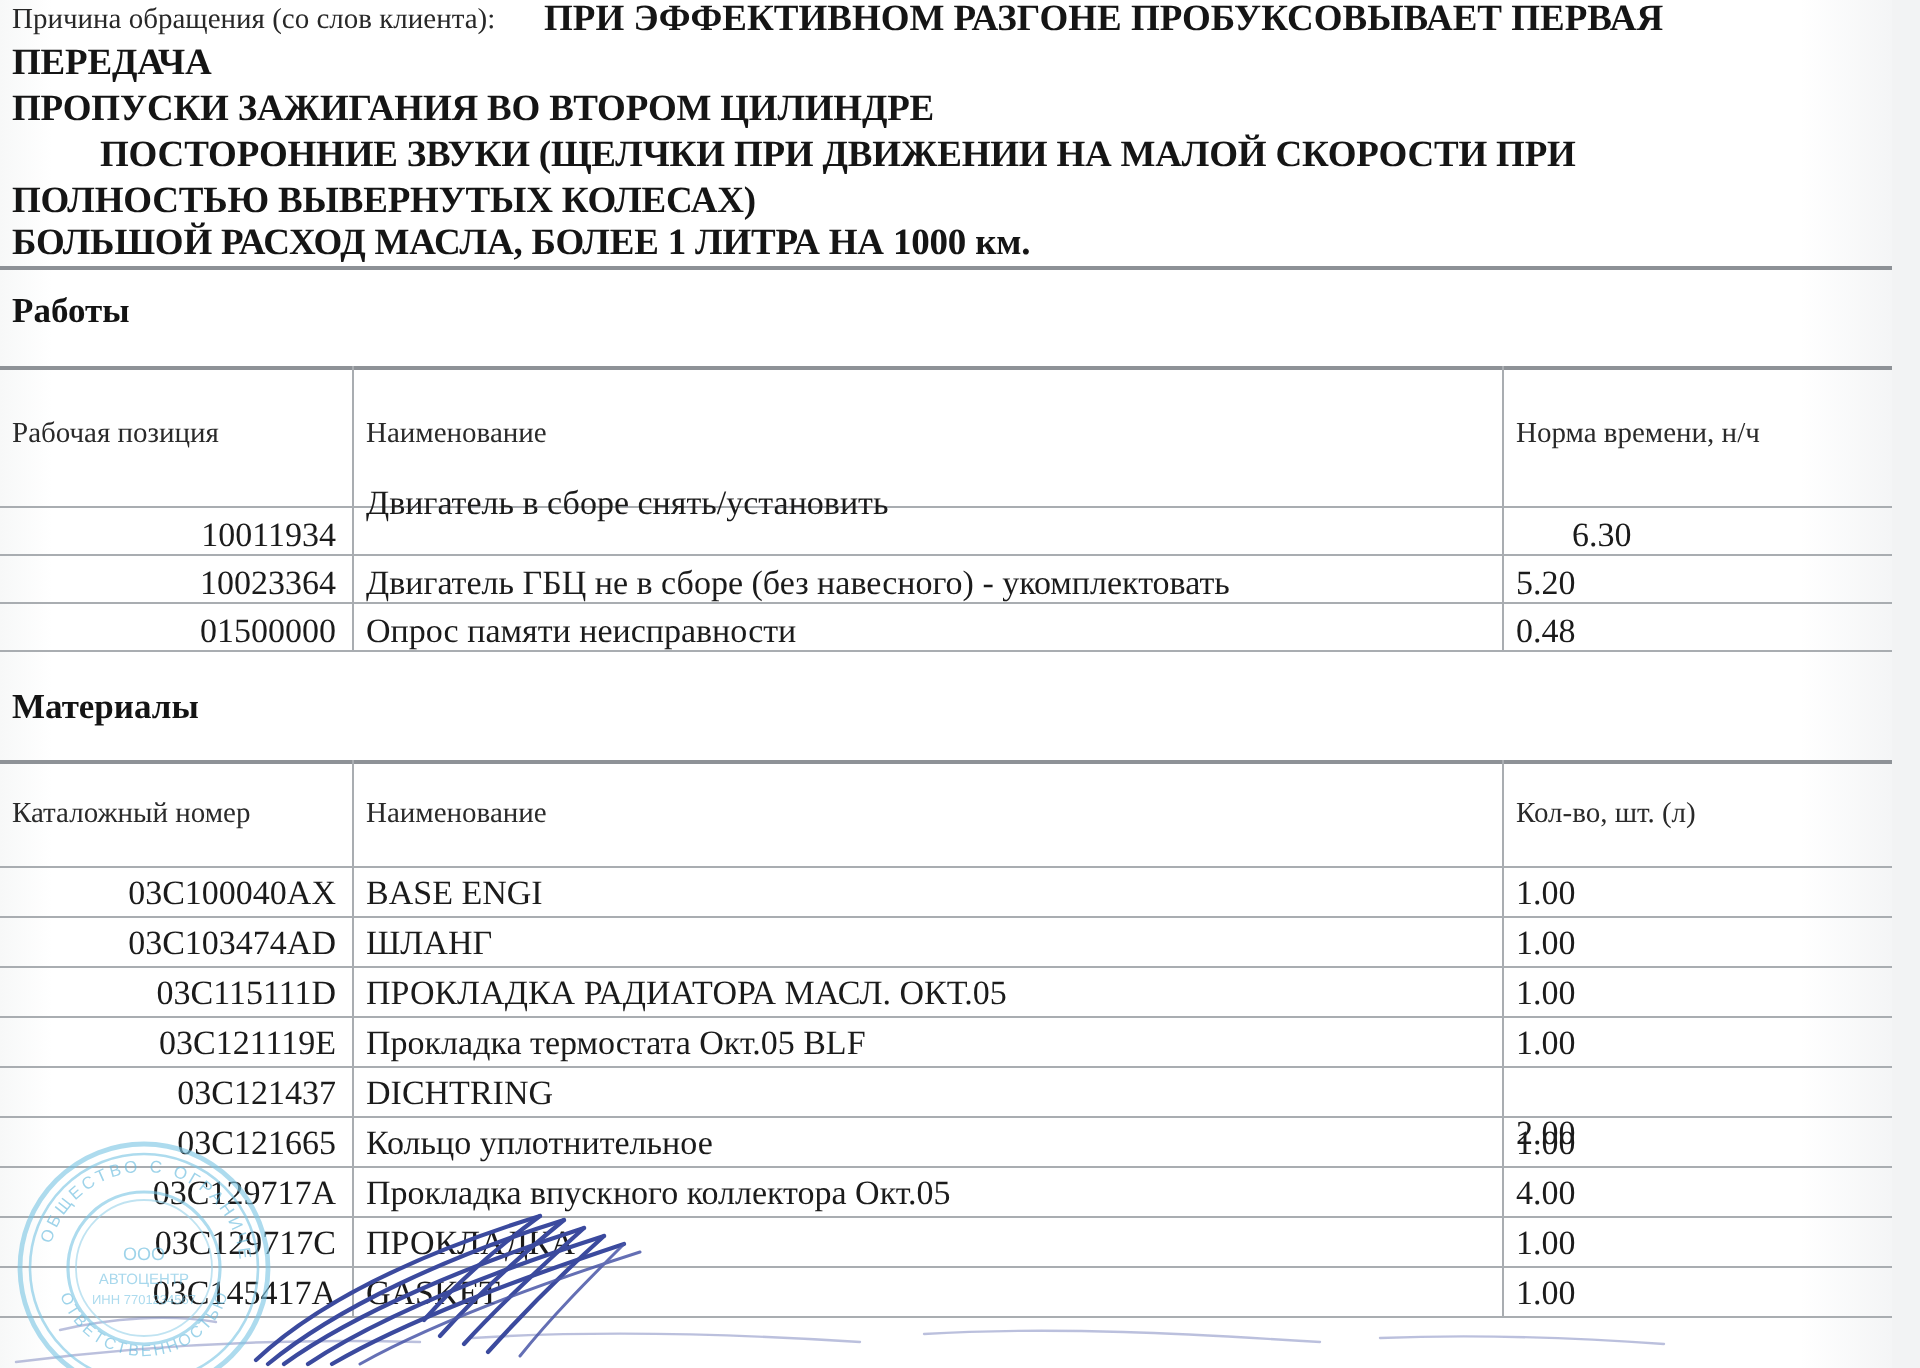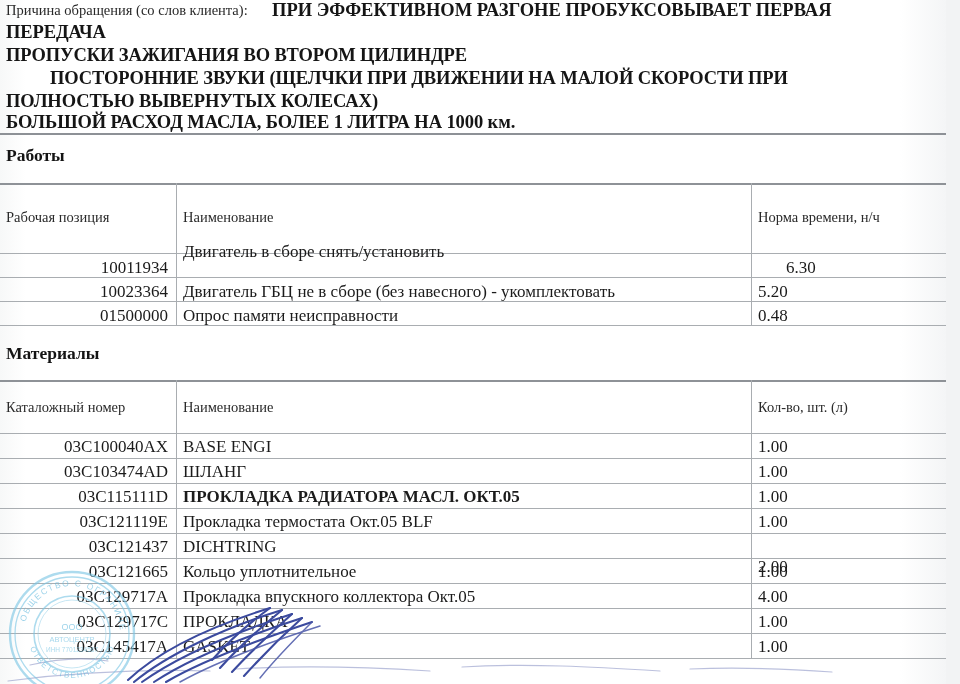--- a/index.html
+++ b/index.html
@@ -249,21 +249,21 @@
 
     <div class="cell num-cell" style="left:0px; width:168px; top:437px;">03C100040AX</div>
     <div class="cell name-cell" style="left:183px; top:437px;">BASE ENGI</div>
     <div class="cell qty-cell" style="left:758px; top:437px;">1.00</div>
 
     <div class="cell num-cell" style="left:0px; width:168px; top:462px;">03C103474AD</div>
     <div class="cell name-cell" style="left:183px; top:462px;">ШЛАНГ</div>
     <div class="cell qty-cell" style="left:758px; top:462px;">1.00</div>
 
     <div class="cell num-cell" style="left:0px; width:168px; top:487px;">03C115111D</div>
-    <div class="cell name-cell" style="left:183px; top:487px;font-weight:bold;">ПРОКЛАДКА РАДИАТОРА МАСЛ. ОКТ.05</div>
+    <div class="cell name-cell" style="left:183px; top:487px;">ПРОКЛАДКА РАДИАТОРА МАСЛ. ОКТ.05</div>
     <div class="cell qty-cell" style="left:758px; top:487px;">1.00</div>
 
     <div class="cell num-cell" style="left:0px; width:168px; top:512px;">03C121119E</div>
     <div class="cell name-cell" style="left:183px; top:512px;">Прокладка термостата Окт.05 BLF</div>
     <div class="cell qty-cell" style="left:758px; top:512px;">1.00</div>
 
     <div class="cell num-cell" style="left:0px; width:168px; top:537px;">03C121437</div>
     <div class="cell name-cell" style="left:183px; top:537px;">DICHTRING</div>
     <div class="cell qty-cell" style="left:758px; top:537px;margin-top:20px;">2.00</div>
 

